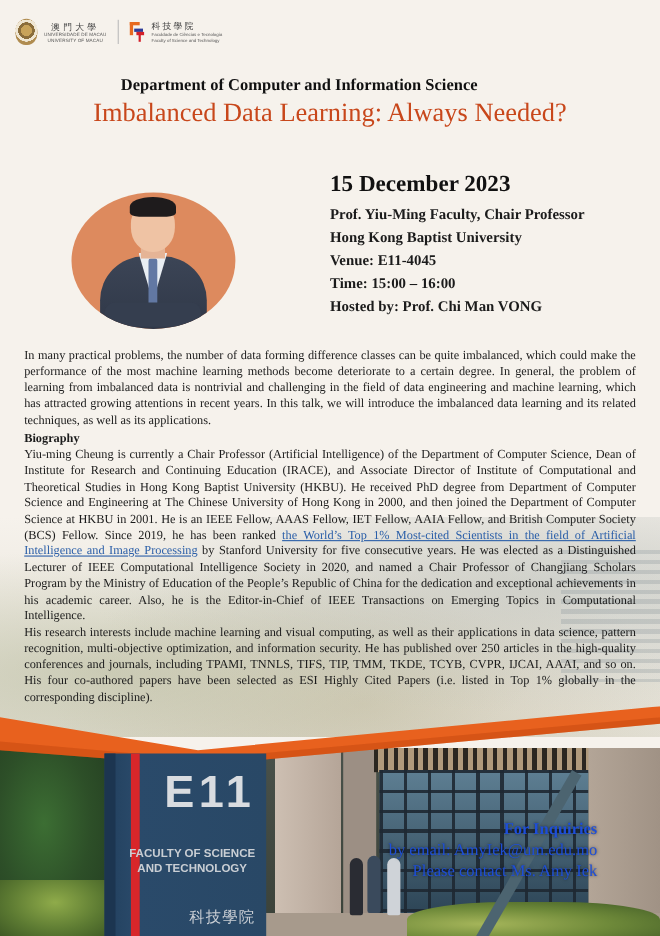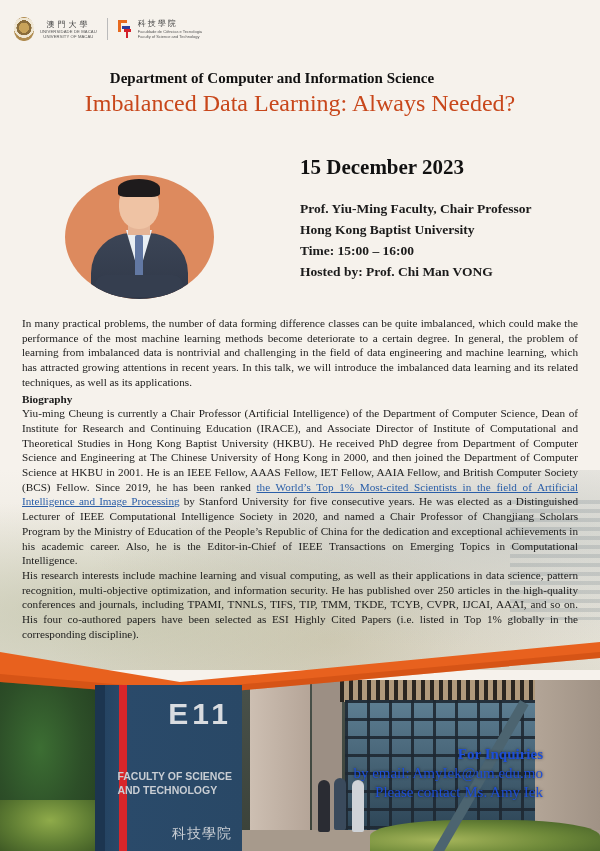--- a/index.html
+++ b/index.html
@@ -61,21 +61,21 @@
   }
   .portrait .shirt { position: absolute; left: 61px; top: 55px; width: 26px; height: 44px; background: #e9eef3; clip-path: polygon(0 0, 100% 0, 50% 100%); }
   .portrait .tie { position: absolute; left: 70px; top: 60px; width: 8px; height: 50px; background: #6278a3; border-radius: 2px; }
   .portrait .neck { position: absolute; left: 63px; top: 44px; width: 22px; height: 16px; background: #e5b496; }
   .portrait .head { position: absolute; left: 54px; top: 8px; width: 40px; height: 46px; border-radius: 45% 45% 48% 48%; background: #efc3a4; }
   .portrait .hair { position: absolute; left: 53px; top: 4px; width: 42px; height: 18px; border-radius: 50% 50% 20% 20%; background: #1e1b1c; }
   .portrait .arms { position: absolute; left: 30px; top: 100px; width: 88px; height: 22px; border-radius: 10px; background: #353e4f; }
 
   
   .info { position: absolute; left: 300px; top: 154px; }
-  .info .date { font-size: 21px; font-weight: bold; line-height: 26px; color: #111; margin-bottom: 18px; }
+  .info .date { font-size: 21px; font-weight: bold; line-height: 26px; color: #111; margin-bottom: 4px; }
   .info .line { font-size: 13.5px; font-weight: bold; line-height: 21px; color: #1b1b1b; }
 
   
   .body-text { position: absolute; left: 22px; top: 316px; width: 556px; font-size: 11.2px; line-height: 14.7px; text-align: justify; color: #1b1b1b; }
   .body-text .h { font-weight: bold; font-size: 11.2px; }
   .body-text a { color: #2a5ea8; text-decoration: underline; }
 
   
   .orange-band {
     position: absolute; left: 0; top: 640px; width: 600px; height: 56px;
@@ -111,22 +111,22 @@
   .photo .plants-r { position: absolute; left: 370px; top: 140px; width: 230px; height: 40px; background: radial-gradient(ellipse at 30% 50%, #a5b55a 0%, #6f8a3a 50%, #3f5a25 100%); border-radius: 40% 40% 0 0; }
   .photo .pole { position: absolute; left: 520px; top: 20px; width: 10px; height: 190px; background: #4c6470; transform: rotate(30deg); transform-origin: top left; }
   .photo .person { position: absolute; width: 12px; height: 52px; border-radius: 6px 6px 2px 2px; }
 
   .sign {
     position: absolute; left: 95px; top: 685px; width: 147px; height: 166px;
     background: linear-gradient(90deg, #22405e 0%, #2a4a6a 20%, #294866 100%);
   }
   .sign .edge { position: absolute; left: 0; top: 0; width: 10px; height: 100%; background: #1c3550; }
   .sign .red-stripe { position: absolute; left: 24px; top: 0; width: 8px; height: 100%; background: #d8262a; }
-  .sign .e11 { position: absolute; right: 10px; top: 12px; font-family: "Liberation Sans", sans-serif; font-weight: bold; font-size: 30px; color: #d9dce0; letter-spacing: 4px; }
-  .sign .fac { position: absolute; right: 10px; top: 84px; text-align: left; font-family: "Liberation Sans", sans-serif; font-weight: bold; font-size: 10.5px; line-height: 14px; color: #c9ced4; }
+  .sign .e11 { position: absolute; right: 10px; top: 12px; font-family: "Liberation Sans", sans-serif; font-weight: bold; font-size: 41px; color: #d9dce0; letter-spacing: 4px; }
+  .sign .fac { position: absolute; right: 10px; top: 84px; text-align: center; font-family: "Liberation Sans", sans-serif; font-weight: bold; font-size: 10.5px; line-height: 14px; color: #c9ced4; }
   .sign .cn { position: absolute; right: 10px; top: 140px; font-family: "DejaVu Sans", sans-serif; font-size: 14px; color: #c9ced4; letter-spacing: 1px; }
 
   .inquiry { position: absolute; right: 57px; top: 745px; text-align: right; color: #1d4ed8; text-shadow: 0 0 3px rgba(0,0,0,0.6); }
   .inquiry .h { font-weight: bold; font-size: 15px; line-height: 19px; }
   .inquiry .l { font-size: 15px; line-height: 19px; }
 </style>
 </head>
 <body>
 
 <div class="bg-photo">
@@ -165,20 +165,21 @@
   <div class="neck"></div>
   <div class="head"></div>
   <div class="hair"></div>
   <div class="arms"></div>
 </div>
 
 <div class="info">
   <div class="date">15 December 2023</div>
   <div class="line">Prof. Yiu-Ming Faculty, Chair Professor</div>
   <div class="line">Hong Kong Baptist University</div>
+  <div class="line">Venue: E11-4045</div>
   <div class="line">Time:  15:00 – 16:00</div>
   <div class="line">Hosted by: Prof. Chi Man VONG</div>
 </div>
 
 <div class="body-text">
   <p>In many practical problems, the number of data forming difference classes can be quite imbalanced, which could make the performance of the most machine learning methods become deteriorate to a certain degree. In general, the problem of learning from imbalanced data is nontrivial and challenging in the field of data engineering and machine learning, which has attracted growing attentions in recent years. In this talk, we will introduce the imbalanced data learning and its related techniques, as well as its applications.</p>
   <div class="h" style="margin-top:2px;">Biography</div>
   <p><span>Yiu-ming Cheung is currently a Chair Professor (Artificial Intelligence) of the Department of Computer Science, Dean of Institute for Research and Continuing Education (IRACE), and Associate Director of Institute of Computational and Theoretical Studies in Hong Kong Baptist University (HKBU). He received PhD degree from Department of Computer Science and Engineering at The Chinese University of Hong Kong in 2000, and then joined the Department of Computer Science at HKBU in 2001. He is an IEEE Fellow, AAAS Fellow, IET Fellow, AAIA Fellow, and British Computer Society (BCS) Fellow. Since 2019, he has been ranked </span><a>the World’s Top 1% Most-cited Scientists in the field of Artificial Intelligence and Image Processing</a><span> by Stanford University for five consecutive years. He was elected as a Distinguished Lecturer of IEEE Computational Intelligence Society in 2020, and named a Chair Professor of Changjiang Scholars Program by the Ministry of Education of the People’s Republic of China for the dedication and exceptional achievements in his academic career. Also, he is the Editor-in-Chief of IEEE Transactions on Emerging Topics in Computational Intelligence.</span></p>
   <p>His research interests include machine learning and visual computing, as well as their applications in data science, pattern recognition, multi-objective optimization, and information security. He has published over 250 articles in the high-quality conferences and journals, including TPAMI, TNNLS, TIFS, TIP, TMM, TKDE, TCYB, CVPR, IJCAI, AAAI, and so on. His four co-authored papers have been selected as ESI Highly Cited Papers (i.e. listed in Top 1% globally in the corresponding discipline).</p>
 </div>

